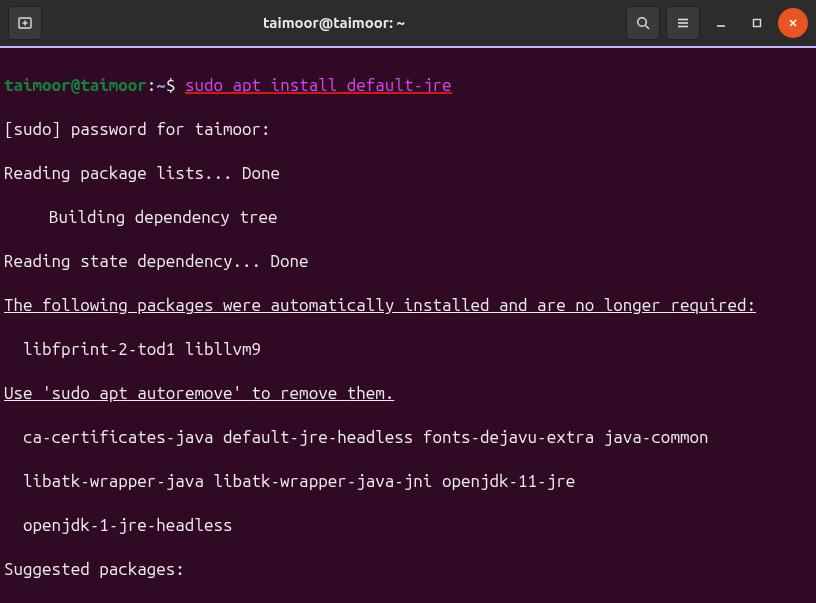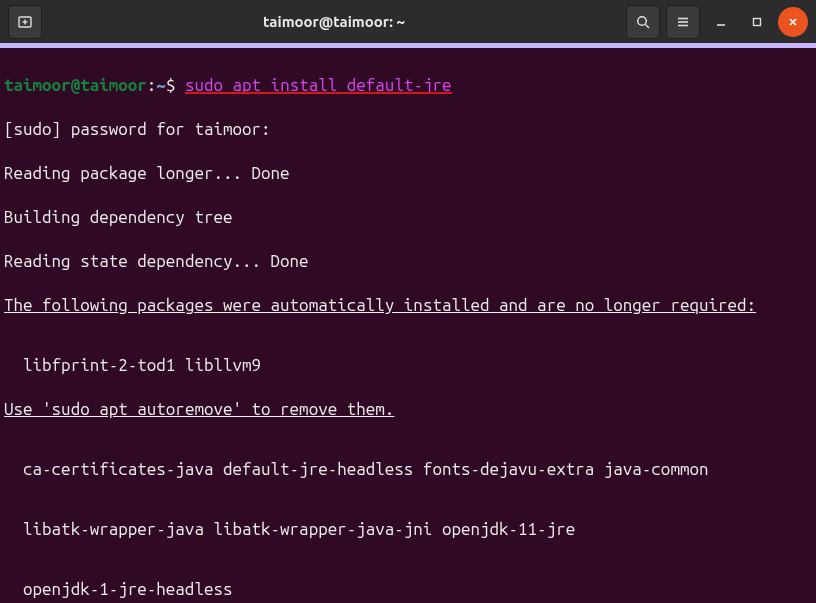--- a/index.html
+++ b/index.html
@@ -13,21 +13,21 @@
     color: #eeeeec;
     overflow: hidden;
   }
   .titlebar {
     height: 48px;
     background: #2c2c2c;
     display: flex;
     align-items: center;
     padding: 0 8px;
     gap: 6px;
-    border-bottom: 5px solid #c4b5fd;
+    border-bottom: 2px solid #c4b5fd;
   }
   .tb-btn {
     width: 34px;
     height: 34px;
     border-radius: 4px;
     background: #3a3a3a;
     border: 1px solid #1f1f1f;
     display: flex;
     align-items: center;
     justify-content: center;
@@ -65,21 +65,21 @@
   .tilde { color: #729fcf; font-weight: bold; }
   .dollar { color: #eeeeec; }
   .cmd { color: #d946ef; position: relative; }
   .underline-red {
     position: absolute;
     left: 0; right: 0;
     bottom: -0px;
     height: 2.5px;
     background: #d31616;
   }
-  .indent { padding-left: 2ch; display: block; margin-top: 16px; }
+  .indent { padding-left: 2ch; display: block; }
 </style>
 </head>
 <body>
 
 <div class="titlebar">
   <div class="tb-btn">
     <svg viewBox="0 0 16 16">
         <rect x="2" y="3" width="12" height="10" rx="1" fill="none" stroke="#ddd" stroke-width="1.4"></rect>
         <line x1="8" y1="5.5" x2="8" y2="10.5" stroke="#ddd" stroke-width="1.4"></line>
         <line x1="5.5" y1="8" x2="10.5" y2="8" stroke="#ddd" stroke-width="1.4"></line>
@@ -115,22 +115,22 @@
           <line x1="3" y1="3" x2="9" y2="9" stroke="#fff" stroke-width="1.6"></line>
           <line x1="9" y1="3" x2="3" y2="9" stroke="#fff" stroke-width="1.6"></line>
         </svg>
     </div>
   </div>
 </div>
 
 <div class="term">
 <span style="display: block;"><span class="user">taimoor@taimoor</span><span class="dollar">:</span><span class="tilde">~</span><span class="dollar">$</span> <span class="cmd"><span>sudo apt install default-jre</span><span class="underline-red"></span></span></span>
 <span style="display: block;">[sudo] password for taimoor:</span>
-<span style="display: block;">Reading package longer... Done</span>
-<span style="display: block;">Building dependency tree</span>
+<span style="display: block;">Reading package lists... Done</span>
+<span style="display: block; margin-left: 45px;">Building dependency tree</span>
 <span style="display: block;">Reading state dependency... Done</span>
 <span style="display: block; text-decoration: underline;">The following packages were automatically installed and are no longer required:</span>
 <span class="indent">libfprint-2-tod1 libllvm9</span>
 <span style="display: block; text-decoration: underline;">Use 'sudo apt autoremove' to remove them.</span>
 <span class="indent">ca-certificates-java default-jre-headless fonts-dejavu-extra java-common</span>
 <span class="indent">libatk-wrapper-java libatk-wrapper-java-jni openjdk-11-jre</span>
 <span class="indent">openjdk-1-jre-headless</span>
 <span style="display: block;">Suggested packages:</span>
 
 

